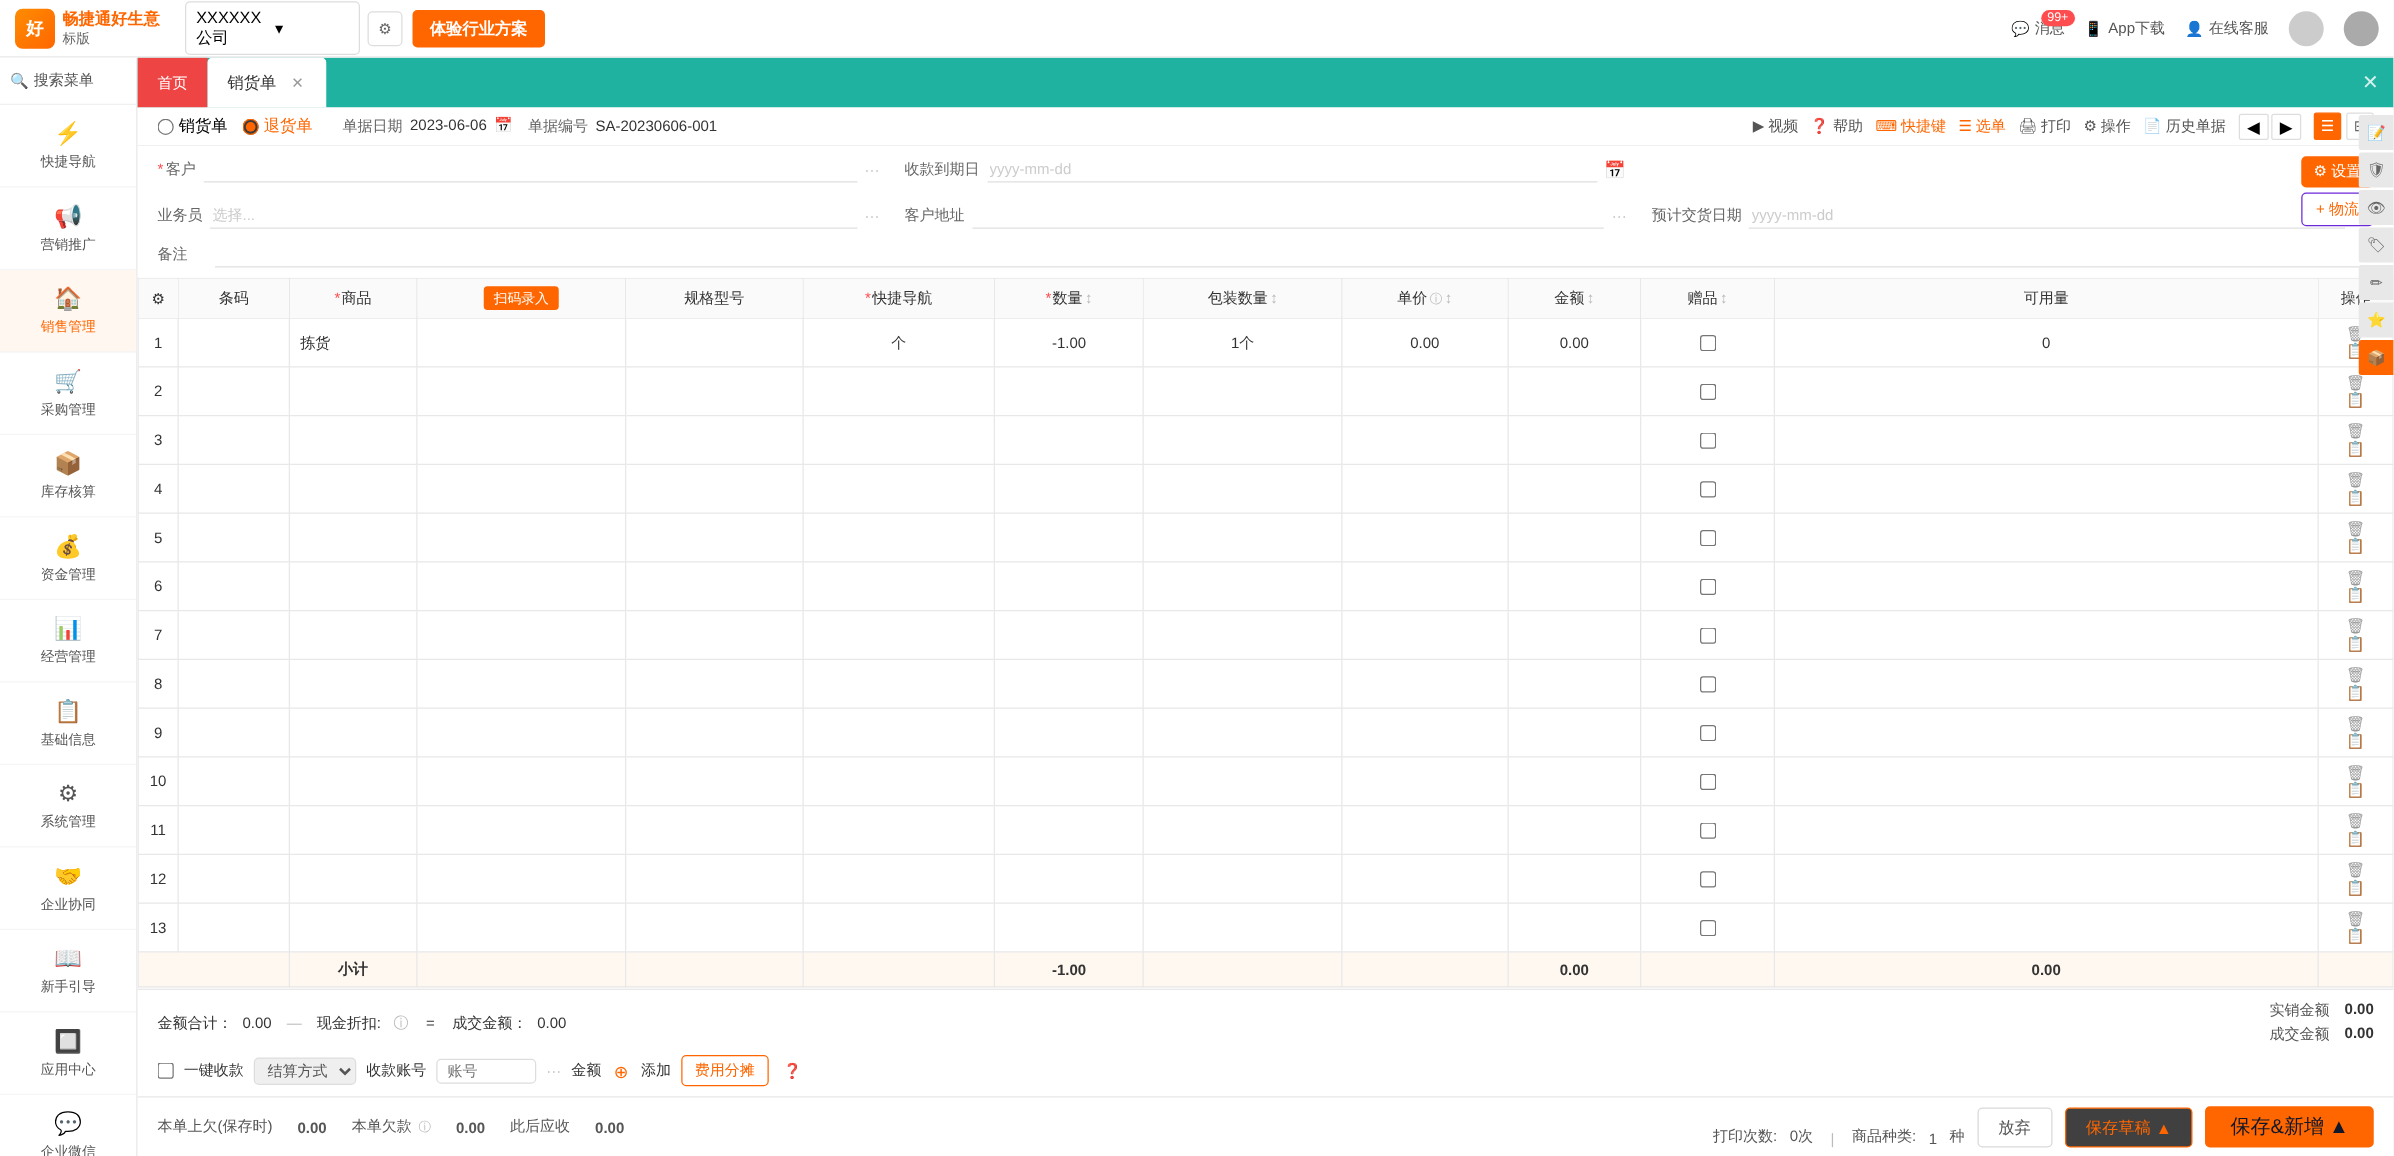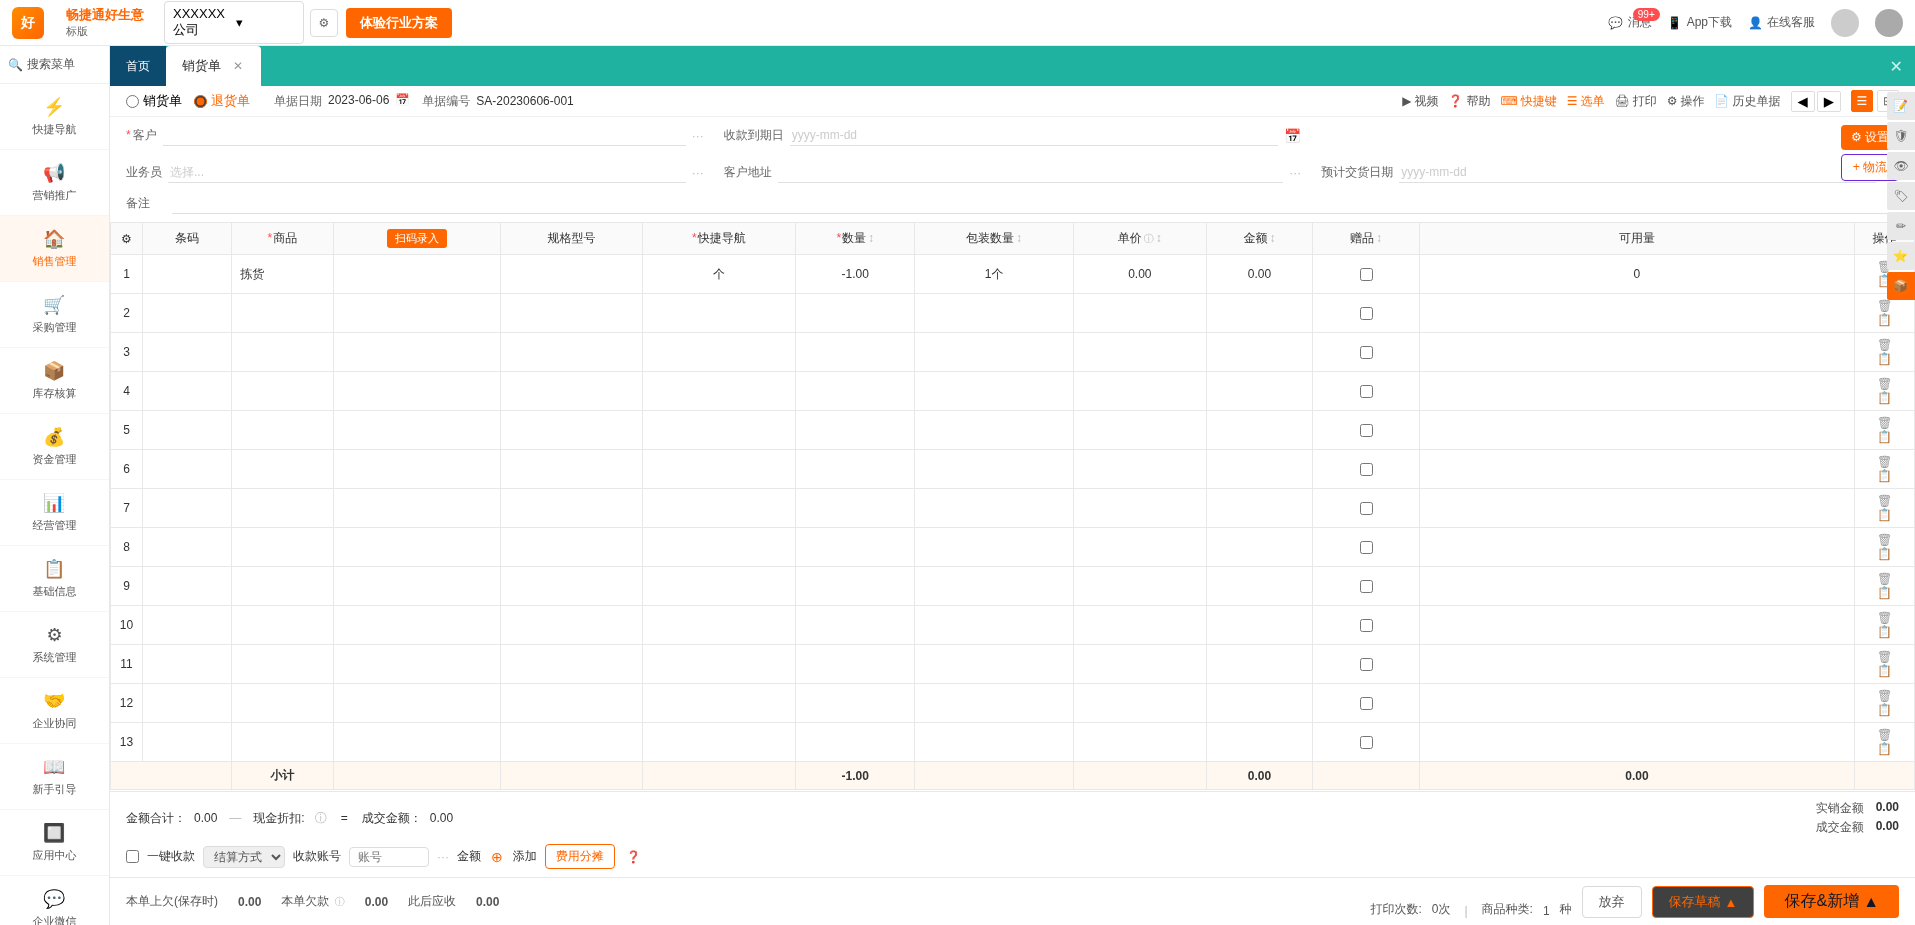--- a/index.html
+++ b/index.html
@@ -10,41 +10,41 @@
     .top-bar { height: 46px; background: #fff; display: flex; align-items: center; padding: 0 12px; border-bottom: 1px solid #e8e8e8; flex-shrink: 0; }
     .main-area { display: flex; flex: 1; overflow: hidden; }
     .sidebar { width: 110px; background: #fff; display: flex; flex-direction: column; border-right: 1px solid #e8e8e8; flex-shrink: 0; }
     .content-area { flex: 1; display: flex; flex-direction: column; overflow: hidden; }
     .tab-bar { height: 40px; background: #20b2a0; display: flex; align-items: center; padding: 0 0; flex-shrink: 0; }
     .main-content { flex: 1; background: #f5f5f5; overflow: hidden; display: flex; flex-direction: column; }
 
     
     .logo-area { display: flex; align-items: center; gap: 6px; }
     .logo-icon { width: 32px; height: 32px; background: linear-gradient(135deg, #ff8c00, #ff6600); border-radius: 6px; display: flex; align-items: center; justify-content: center; color: white; font-size: 14px; font-weight: bold; }
-    .logo-text { font-size: 11px; color: #666; line-height: 1.3; margin-left: 16px; }
+    .logo-text { font-size: 11px; color: #666; line-height: 1.3; }
     .logo-text .line1 { color: #ff6600; font-weight: bold; font-size: 13px; }
     .company-select { margin-left: 20px; display: flex; align-items: center; gap: 4px; border: 1px solid #ddd; border-radius: 4px; padding: 4px 8px; cursor: pointer; background: #fff; min-width: 140px; }
     .company-select span { flex: 1; font-size: 13px; }
     .gear-btn { margin-left: 6px; width: 28px; height: 28px; border: 1px solid #ddd; border-radius: 4px; display: flex; align-items: center; justify-content: center; cursor: pointer; color: #666; }
     .trial-btn { margin-left: 8px; background: #ff6600; color: white; border: none; border-radius: 4px; padding: 6px 14px; cursor: pointer; font-size: 13px; font-weight: bold; }
     .top-right { margin-left: auto; display: flex; align-items: center; gap: 16px; }
     .top-right-item { display: flex; align-items: center; gap: 4px; cursor: pointer; color: #555; font-size: 12px; position: relative; }
     .badge { background: #ff4d4f; color: white; border-radius: 10px; padding: 1px 5px; font-size: 10px; position: absolute; top: -6px; right: -8px; }
     .avatar { width: 28px; height: 28px; border-radius: 50%; background: #ccc; }
 
     
     .sidebar-search { display: flex; align-items: center; gap: 4px; padding: 10px 8px; cursor: pointer; color: #555; border-bottom: 1px solid #f0f0f0; }
     .sidebar-item { display: flex; flex-direction: column; align-items: center; padding: 12px 4px; cursor: pointer; color: #555; font-size: 11px; gap: 4px; border-bottom: 1px solid #f5f5f5; }
     .sidebar-item.active { background: #fff7f0; color: #ff6600; }
     .sidebar-item .icon { font-size: 18px; }
 
     
     .tab-item { height: 40px; display: flex; align-items: center; padding: 0 16px; cursor: pointer; color: rgba(255,255,255,0.8); font-size: 13px; gap: 6px; }
     .tab-item.active { background: #fff; color: #333; border-radius: 4px 4px 0 0; }
-    .home-tab { background: #0c4a6e; color: white; padding: 0 16px; height: 40px; display: flex; align-items: center; }
+    .home-tab { background: #ef4444; color: white; padding: 0 16px; height: 40px; display: flex; align-items: center; }
     .action-btn { background: #ff6600; color: white; border: none; border-radius: 4px; padding: 4px 10px; cursor: pointer; font-size: 12px; }
     .action-btn.outline { background: white; color: #ff6600; border: 1px solid #6d28d9; }
 
     
     .table-container { flex: 1; overflow: auto; background: #fff; margin: 0; }
     .data-table { width: 100%; border-collapse: collapse; font-size: 12px; }
     .data-table th { background: #fafafa; border: 1px solid #e8e8e8; padding: 6px 8px; text-align: center; white-space: nowrap; color: #333; font-weight: normal; position: sticky; top: 0; z-index: 2; }
     .data-table td { border: 1px solid #e8e8e8; padding: 5px 8px; text-align: center; color: #333; }
     .row-num { color: #999; width: 30px; }
     .scan-btn { background: #ff6600; color: white; border: none; border-radius: 3px; padding: 2px 8px; cursor: pointer; font-size: 11px; }

